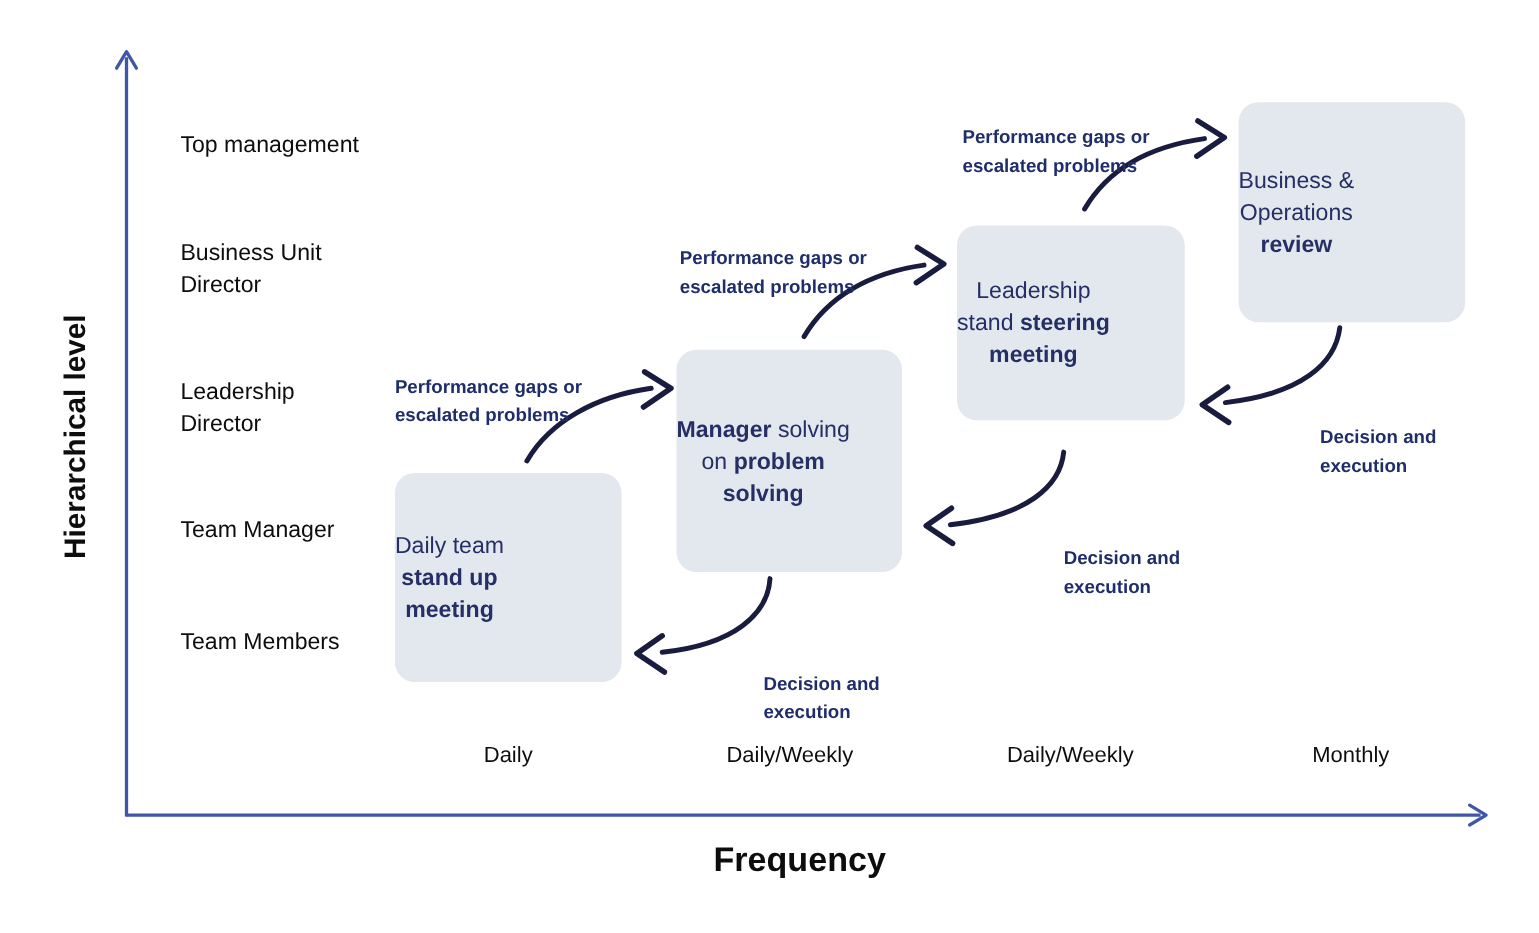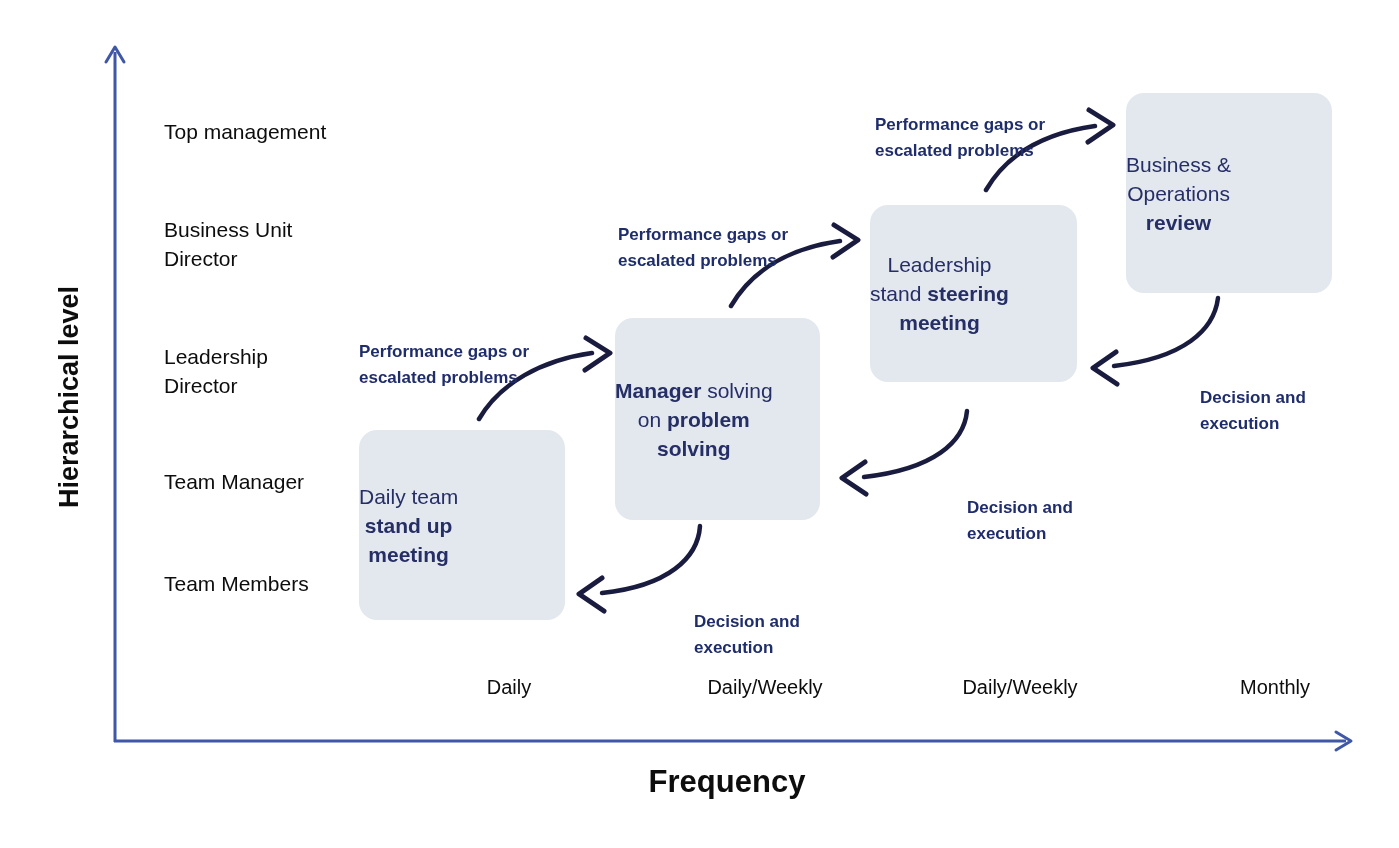--- a/index.html
+++ b/index.html
@@ -25,21 +25,21 @@
     display:flex;align-items:center;justify-content:flex-start;text-align:center;
     color:var(--box-text);font-size:21px;line-height:29px;
   }
   .box .b{font-weight:bold;}
   .lvl{
     position:absolute;left:164px;width:180px;font-size:21px;line-height:29px;
     color:var(--axis-text);white-space:pre-line;
   }
   .tick{
     position:absolute;top:676px;transform:translateX(-50%);
-    font-size:20px;color:var(--axis-text);white-space:nowrap;margin-left:47px;
+    font-size:20px;color:var(--axis-text);white-space:nowrap;
   }
   .axis-title-x{
     position:absolute;left:727px;top:764px;transform:translateX(-50%);
     font-size:31px;font-weight:bold;color:var(--axis-text);white-space:nowrap;
   }
   .axis-title-y{
     position:absolute;left:69px;top:397px;
     transform:translate(-50%,-50%) rotate(-90deg);
     font-size:27px;font-weight:bold;color:var(--axis-text);white-space:nowrap;
   }

